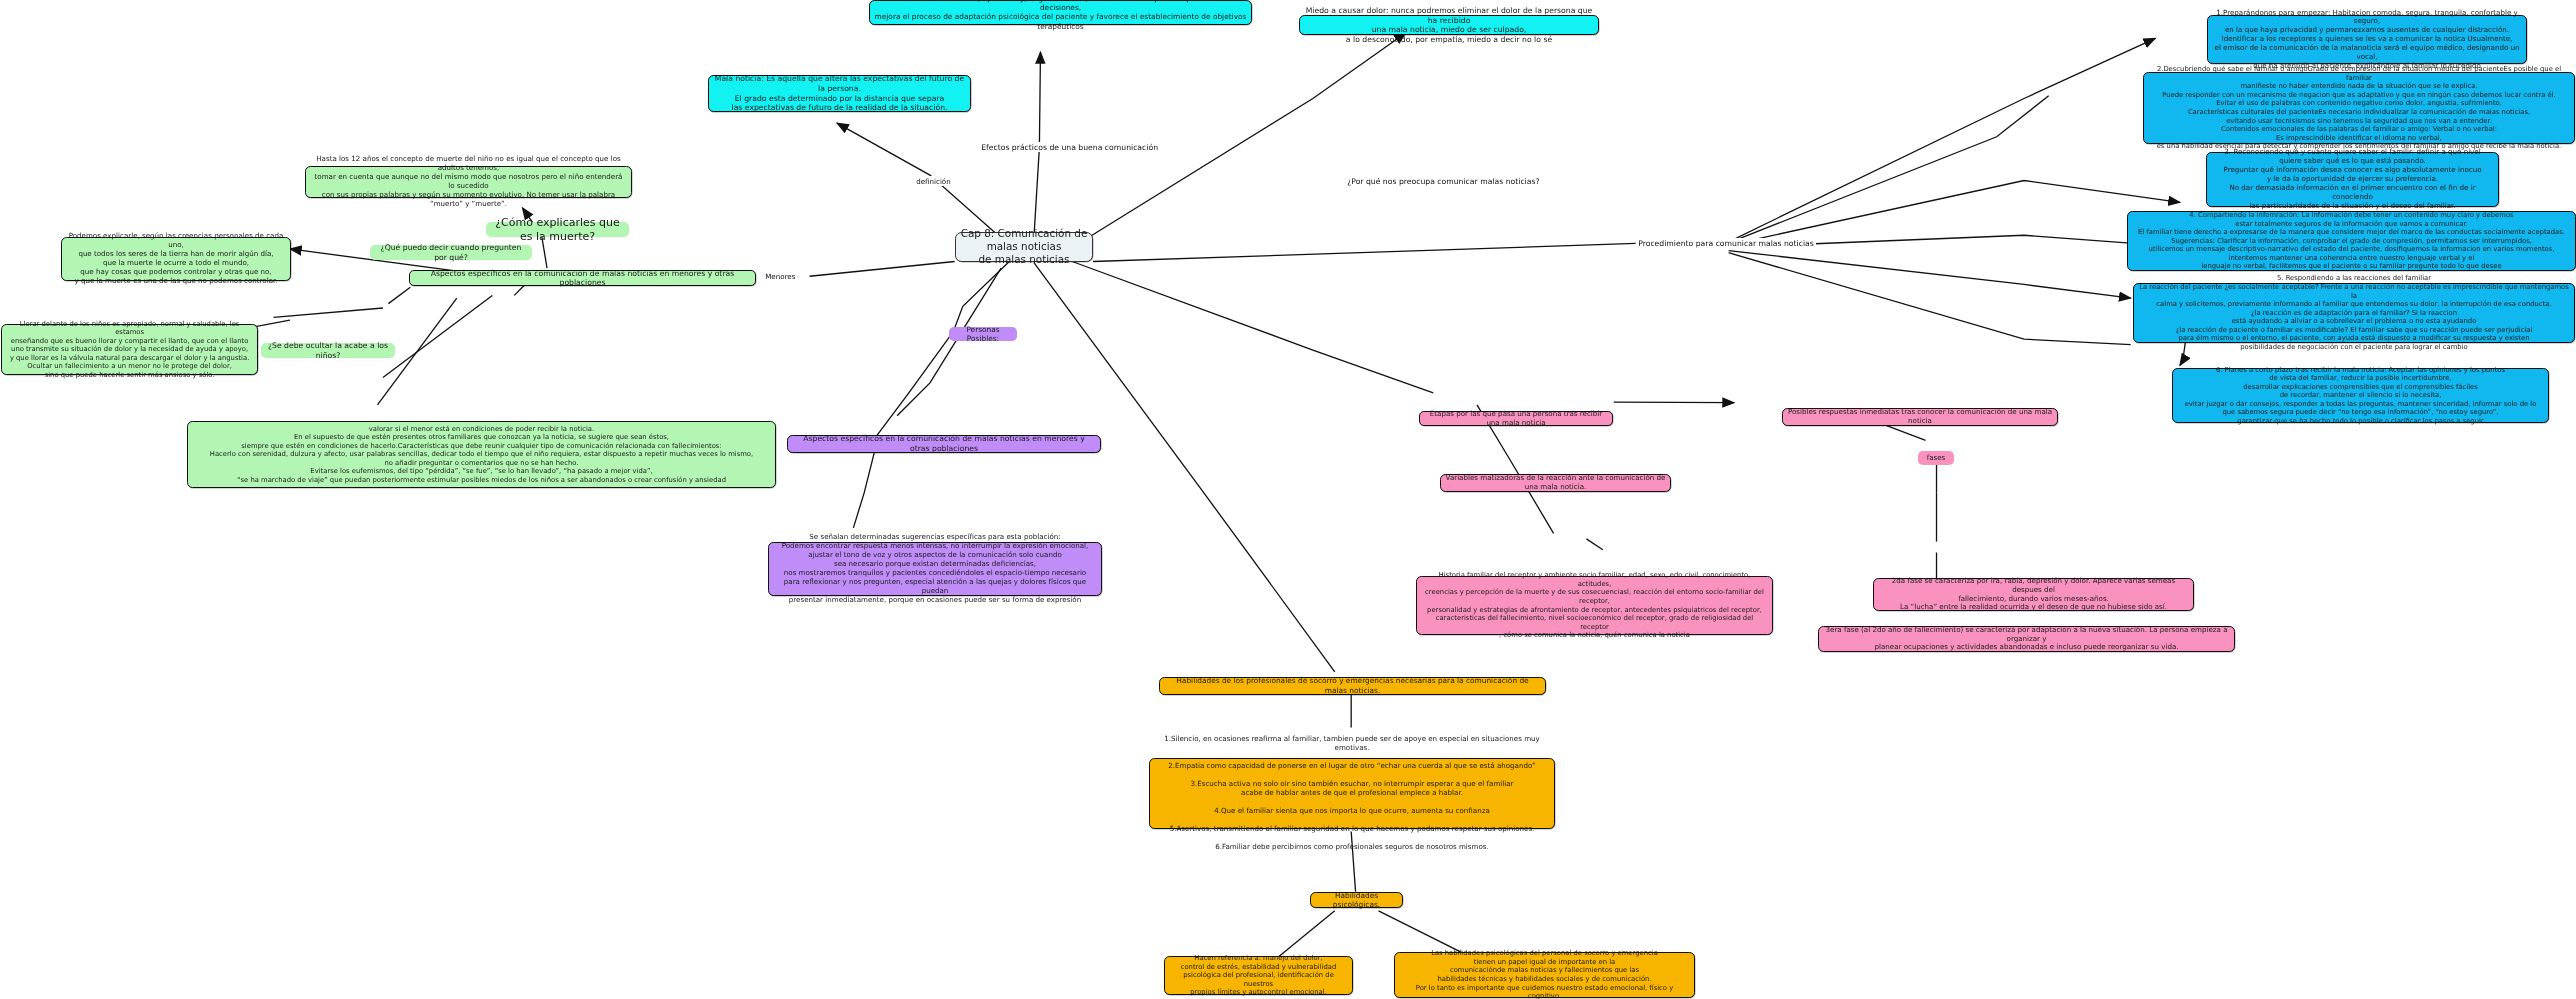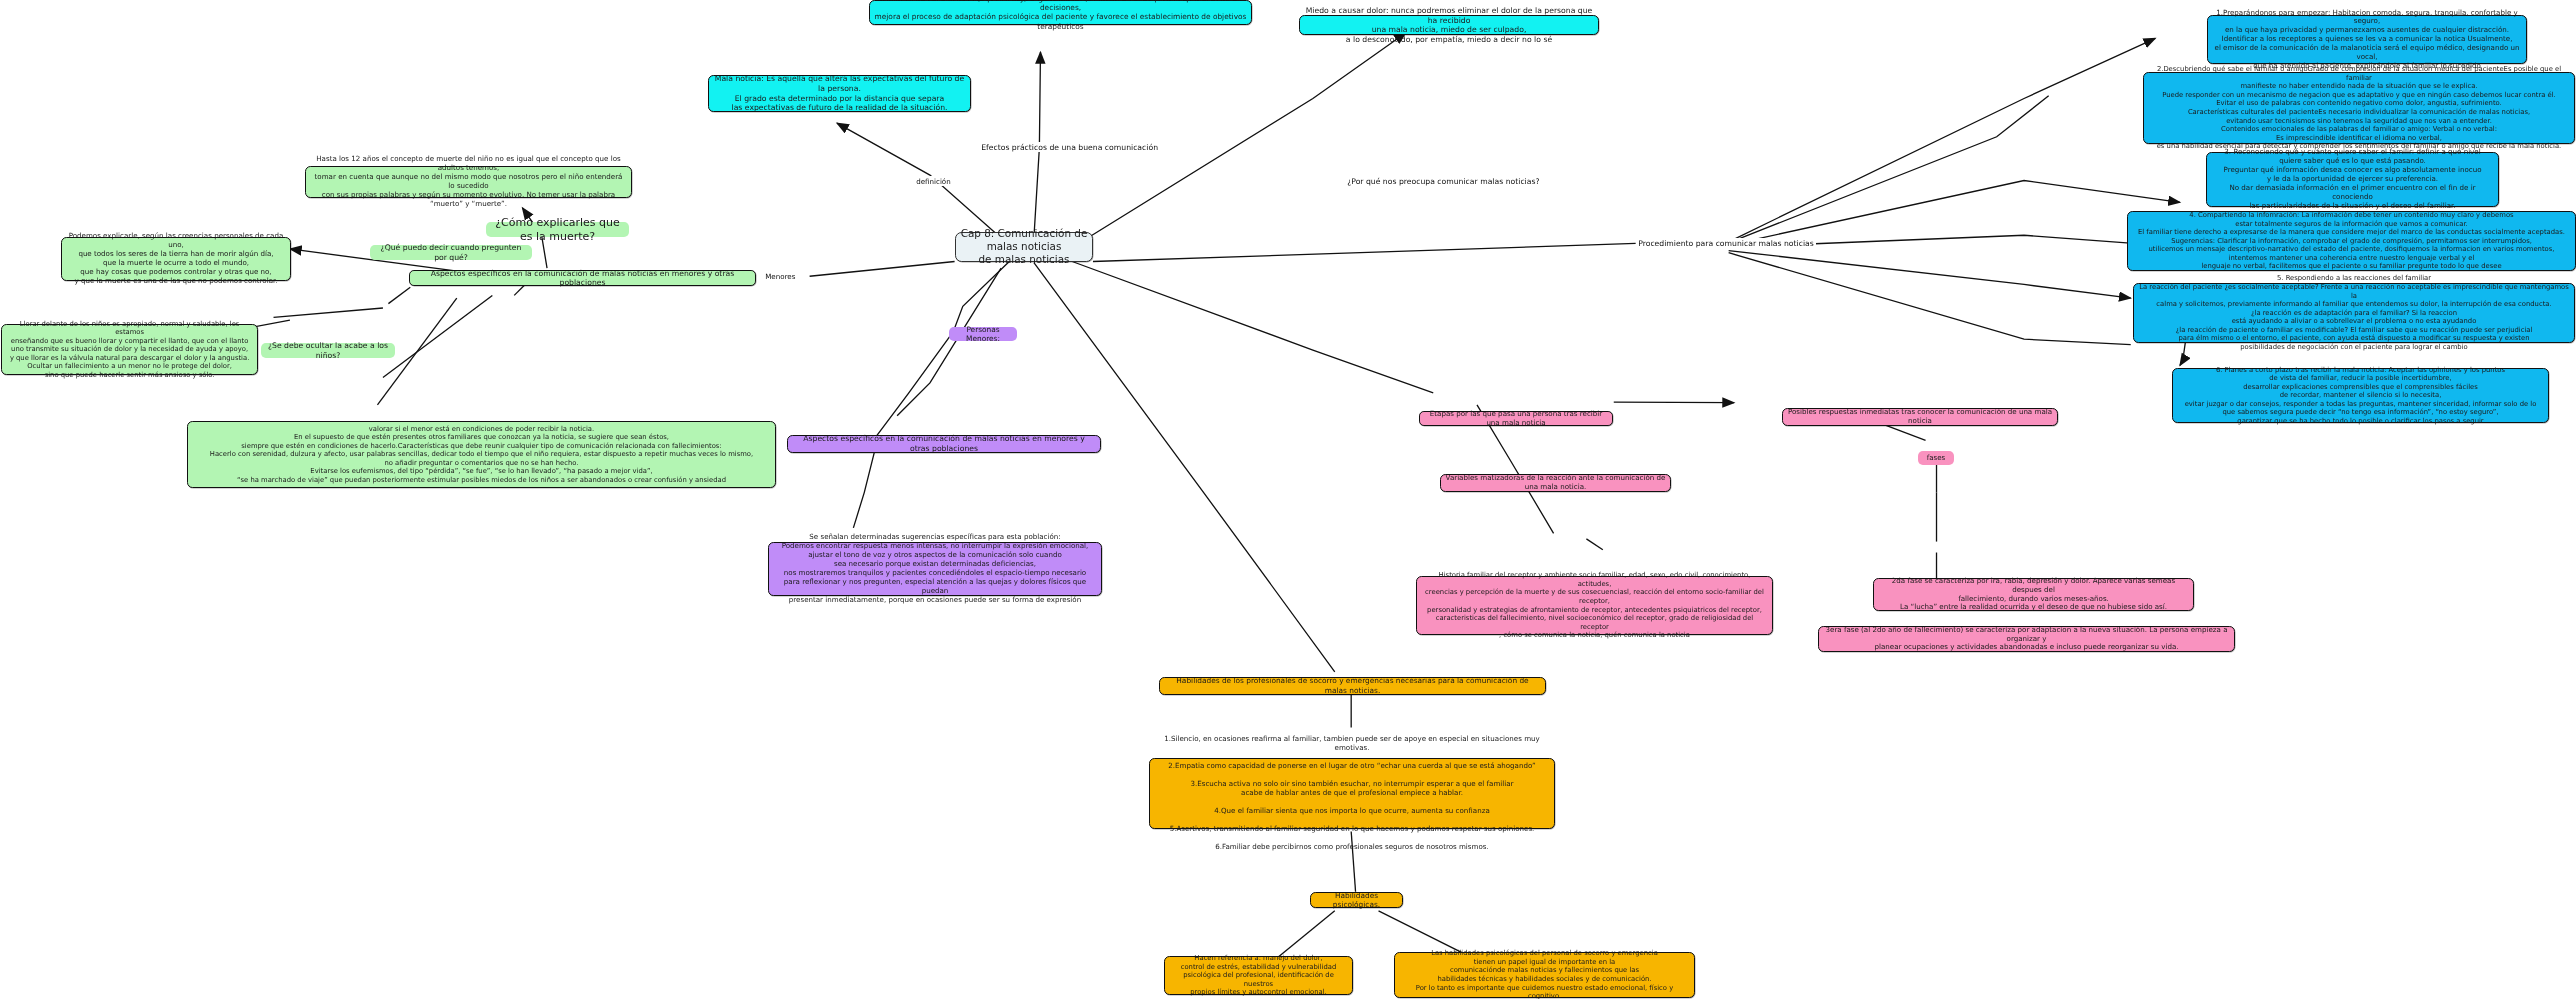--- a/index.html
+++ b/index.html
@@ -170,21 +170,21 @@
 sino que puede hacerle sentir más ansioso y sólo.</div>
 
   <div class="node green" style="left:187px; top:421px; width:589px; height:67px; font-size:6.8px;">valorar si el menor está en condiciones de poder recibir la noticia.
 En el supuesto de que estén presentes otros familiares que conozcan ya la noticia, se sugiere que sean éstos,
 siempre que estén en condiciones de hacerlo.Características que debe reunir cualquier tipo de comunicación relacionada con fallecimientos:
 Hacerlo con serenidad, dulzura y afecto, usar palabras sencillas, dedicar todo el tiempo que el niño requiera, estar dispuesto a repetir muchas veces lo mismo,
 no añadir preguntar o comentarios que no se han hecho.
 Evitarse los eufemismos, del tipo “pérdida”, “se fue”, “se lo han llevado”, “ha pasado a mejor vida”,
 “se ha marchado de viaje” que puedan posteriormente estimular posibles miedos de los niños a ser abandonados o crear confusión y ansiedad</div>
 
-  <div class="node purple pill" style="left:949px; top:327px; width:68px; height:14.2px; font-size:7.4px; border:0; box-shadow:none;">Personas Menores:</div>
+  <div class="node purple pill" style="left:949px; top:327px; width:68px; height:14.2px; font-size:7.4px; border:0; box-shadow:none;">Personas Posibles:</div>
 
   <div class="node purple" style="left:787px; top:435px; width:314px; height:17.5px; font-size:7.7px;">Aspectos específicos en la comunicación de malas noticias en menores y otras poblaciones</div>
 
   <div class="node purple" style="left:768px; top:542px; width:334px; height:54px; font-size:7.1px;">Se señalan determinadas sugerencias específicas para esta población:
 Podemos encontrar respuesta menos intensas, no interrumpir la expresión emocional,
 ajustar el tono de voz y otros aspectos de la comunicación solo cuando
 sea necesario porque existan determinadas deficiencias,
 nos mostraremos tranquilos y pacientes concediéndoles el espacio-tiempo necesario
 para reflexionar y nos pregunten, especial atención a las quejas y dolores físicos que puedan
 presentar inmediatamente, porque en ocasiones puede ser su forma de expresión</div>

